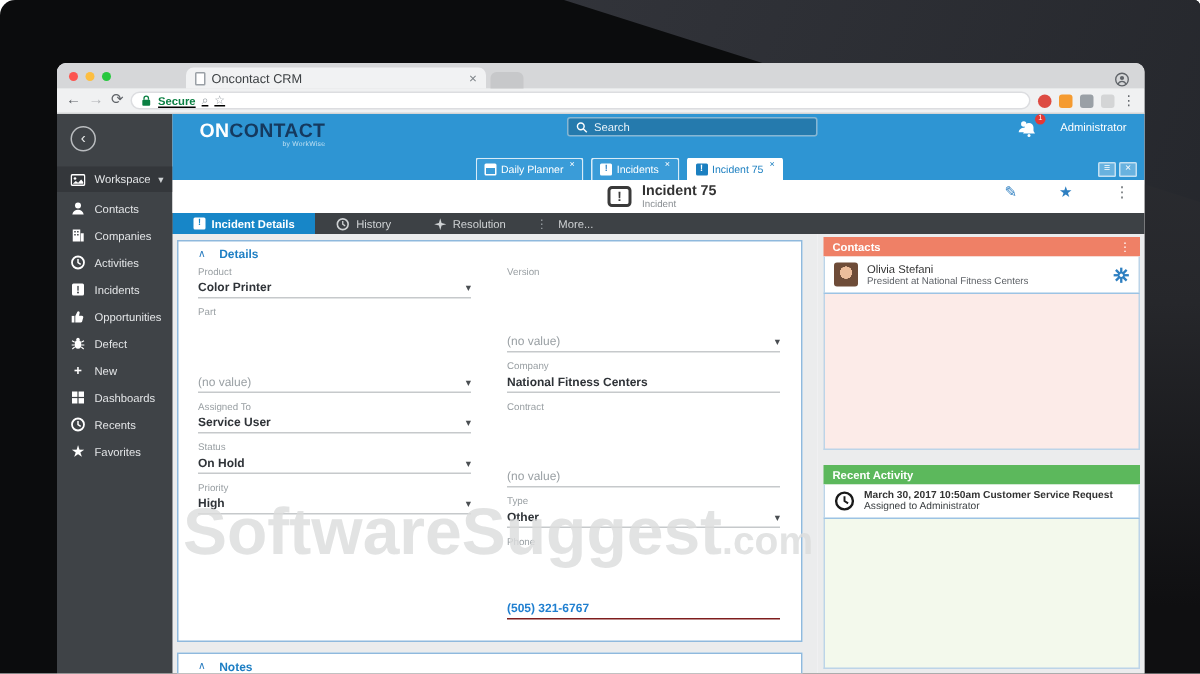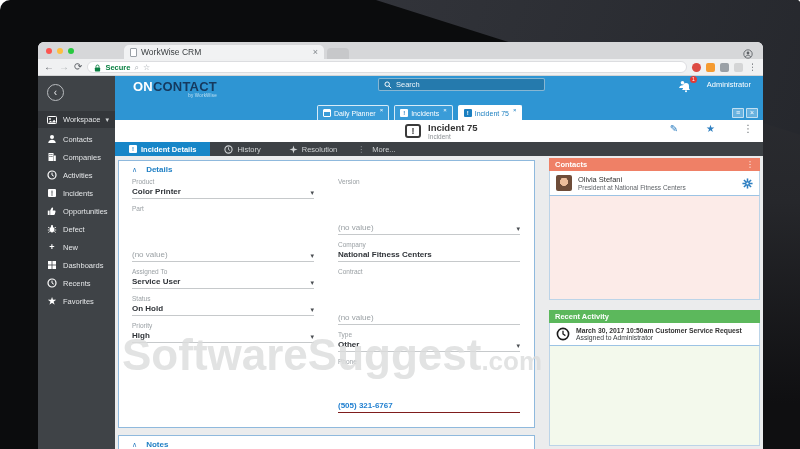--- a/index.html
+++ b/index.html
@@ -28,21 +28,21 @@
   .btab .t { font-size:8.5px; color:#3c4043; flex:1; white-space:nowrap; overflow:hidden; }
   .btab .x { font-size:9px; color:#80868b; }
   .newtab { width:22px; height:11px; background:#c7c8ca; border-radius:4px 4px 0 0; margin-left:3px; }
   .profile { position:absolute; right:10px; top:3px; color:#5f6368; }
 
   .urlrow { height:17px; background:#f0f1f2; border-bottom:1px solid #d4d5d6;
             display:flex; align-items:center; padding:0 6px; gap:5px; }
   .navic { font-size:10px; color:#5f6368; line-height:1; }
   .navic.dim { color:#b0b3b6; }
   .urlfield { flex:1; height:12px; background:#fff; border:1px solid #dcdde0; border-radius:6px;
-              display:flex; align-items:flex-end; padding:0 6px; gap:4px; }
+              display:flex; align-items:center; padding:0 6px; gap:4px;text-decoration:underline; }
   .secure { font-size:7.5px; font-weight:bold; color:#0b8043; }
   .urltxt { font-size:7.5px; color:#202124; white-space:nowrap; overflow:hidden; flex:1; }
   .urltxt .path { color:#9aa0a6; }
   .fieldic { font-size:8px; color:#9aa0a6; line-height:1; }
   .ext { width:9px; height:9px; border-radius:2px; }
   .ext.red{ background:#dd4b43; border-radius:50%; }
   .ext.orange{ background:#f59b31; }
   .ext.gray{ background:#9aa0a6; }
   .ext.pale{ background:#d4d5d6; }
   .menu3 { font-size:9px; color:#5f6368; }
@@ -161,21 +161,21 @@
   <div class="browser">
 
     <div class="tabstrip">
       <div class="lights">
         <span class="light red"></span>
         <span class="light yellow"></span>
         <span class="light green"></span>
       </div>
       <div class="btab">
         <span class="doc"></span>
-        <span class="t">WorkWise CRM</span>
+        <span class="t">Oncontact CRM</span>
         <span class="x">×</span>
       </div>
       <div class="newtab"></div>
       <span class="profile">
         <svg width="10" height="10" viewBox="0 0 10 10">
             <circle cx="5" cy="5" r="4.2" fill="none" stroke="#5f6368" stroke-width="0.9"></circle>
             <circle cx="5" cy="4" r="1.4" fill="#5f6368"></circle>
             <path d="M2.3 8.2c.5-1.3 1.5-2 2.7-2s2.2.7 2.7 2" fill="none" stroke="#5f6368" stroke-width="0.9"></path>
           </svg>
       </span>

